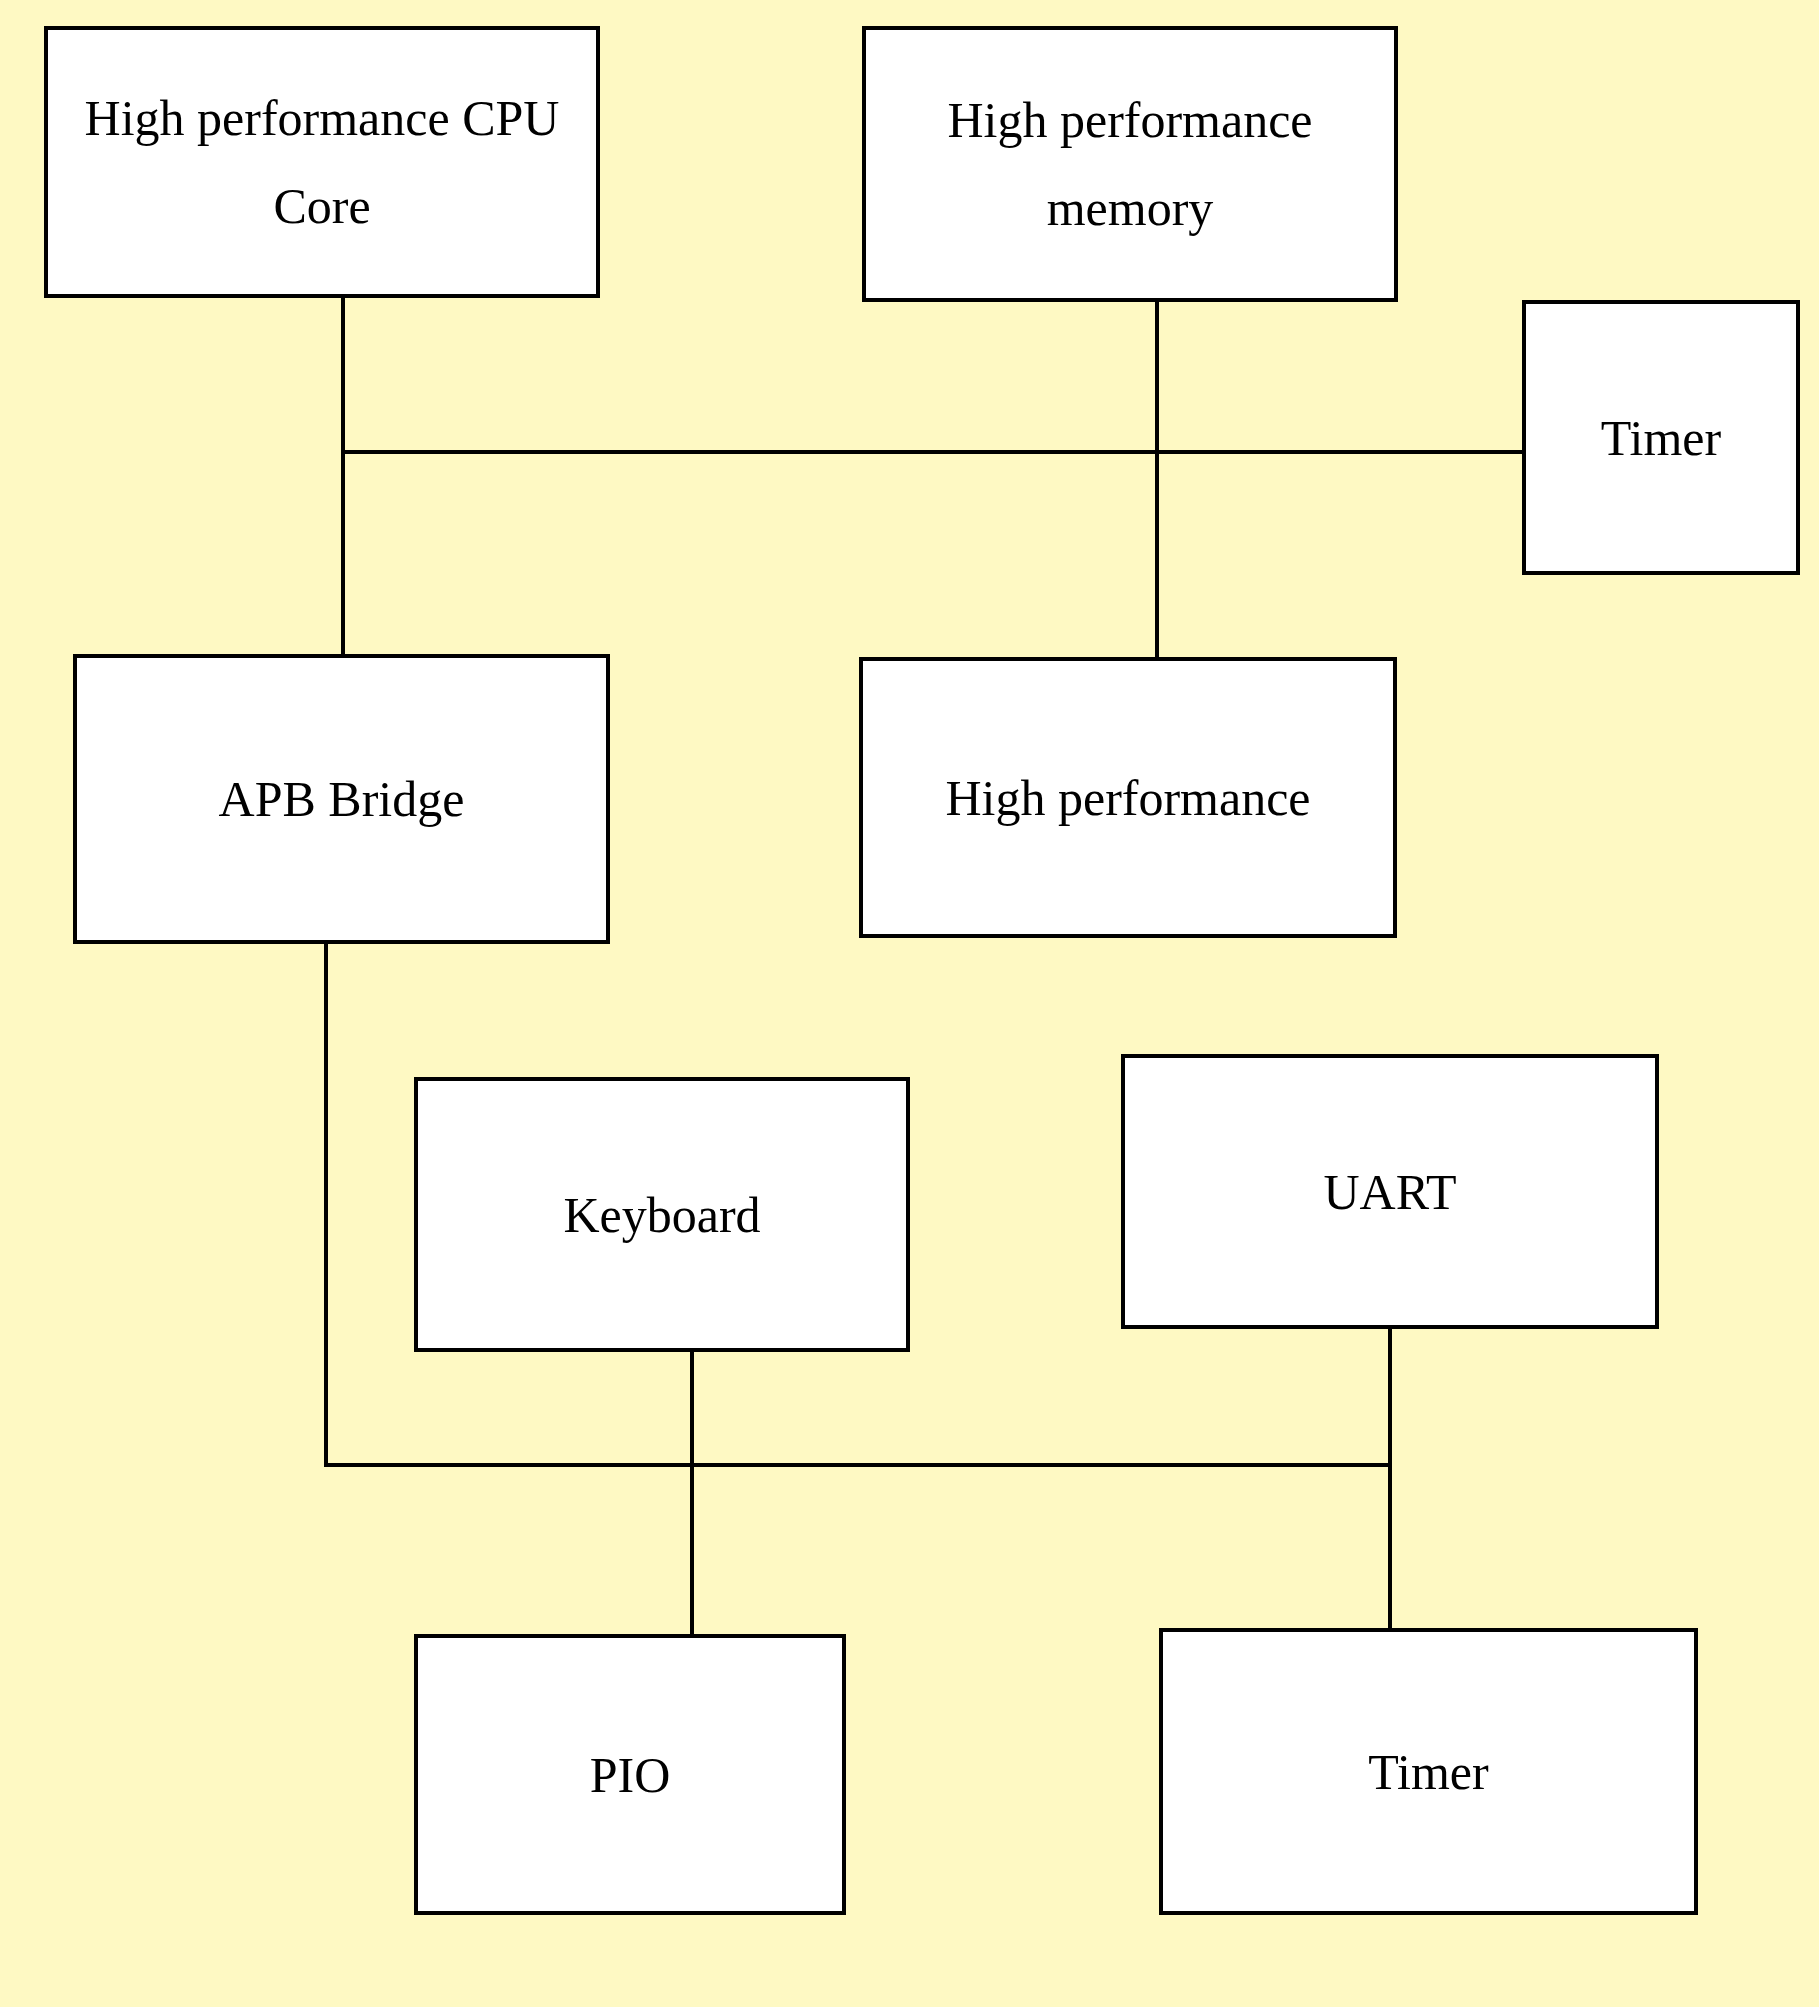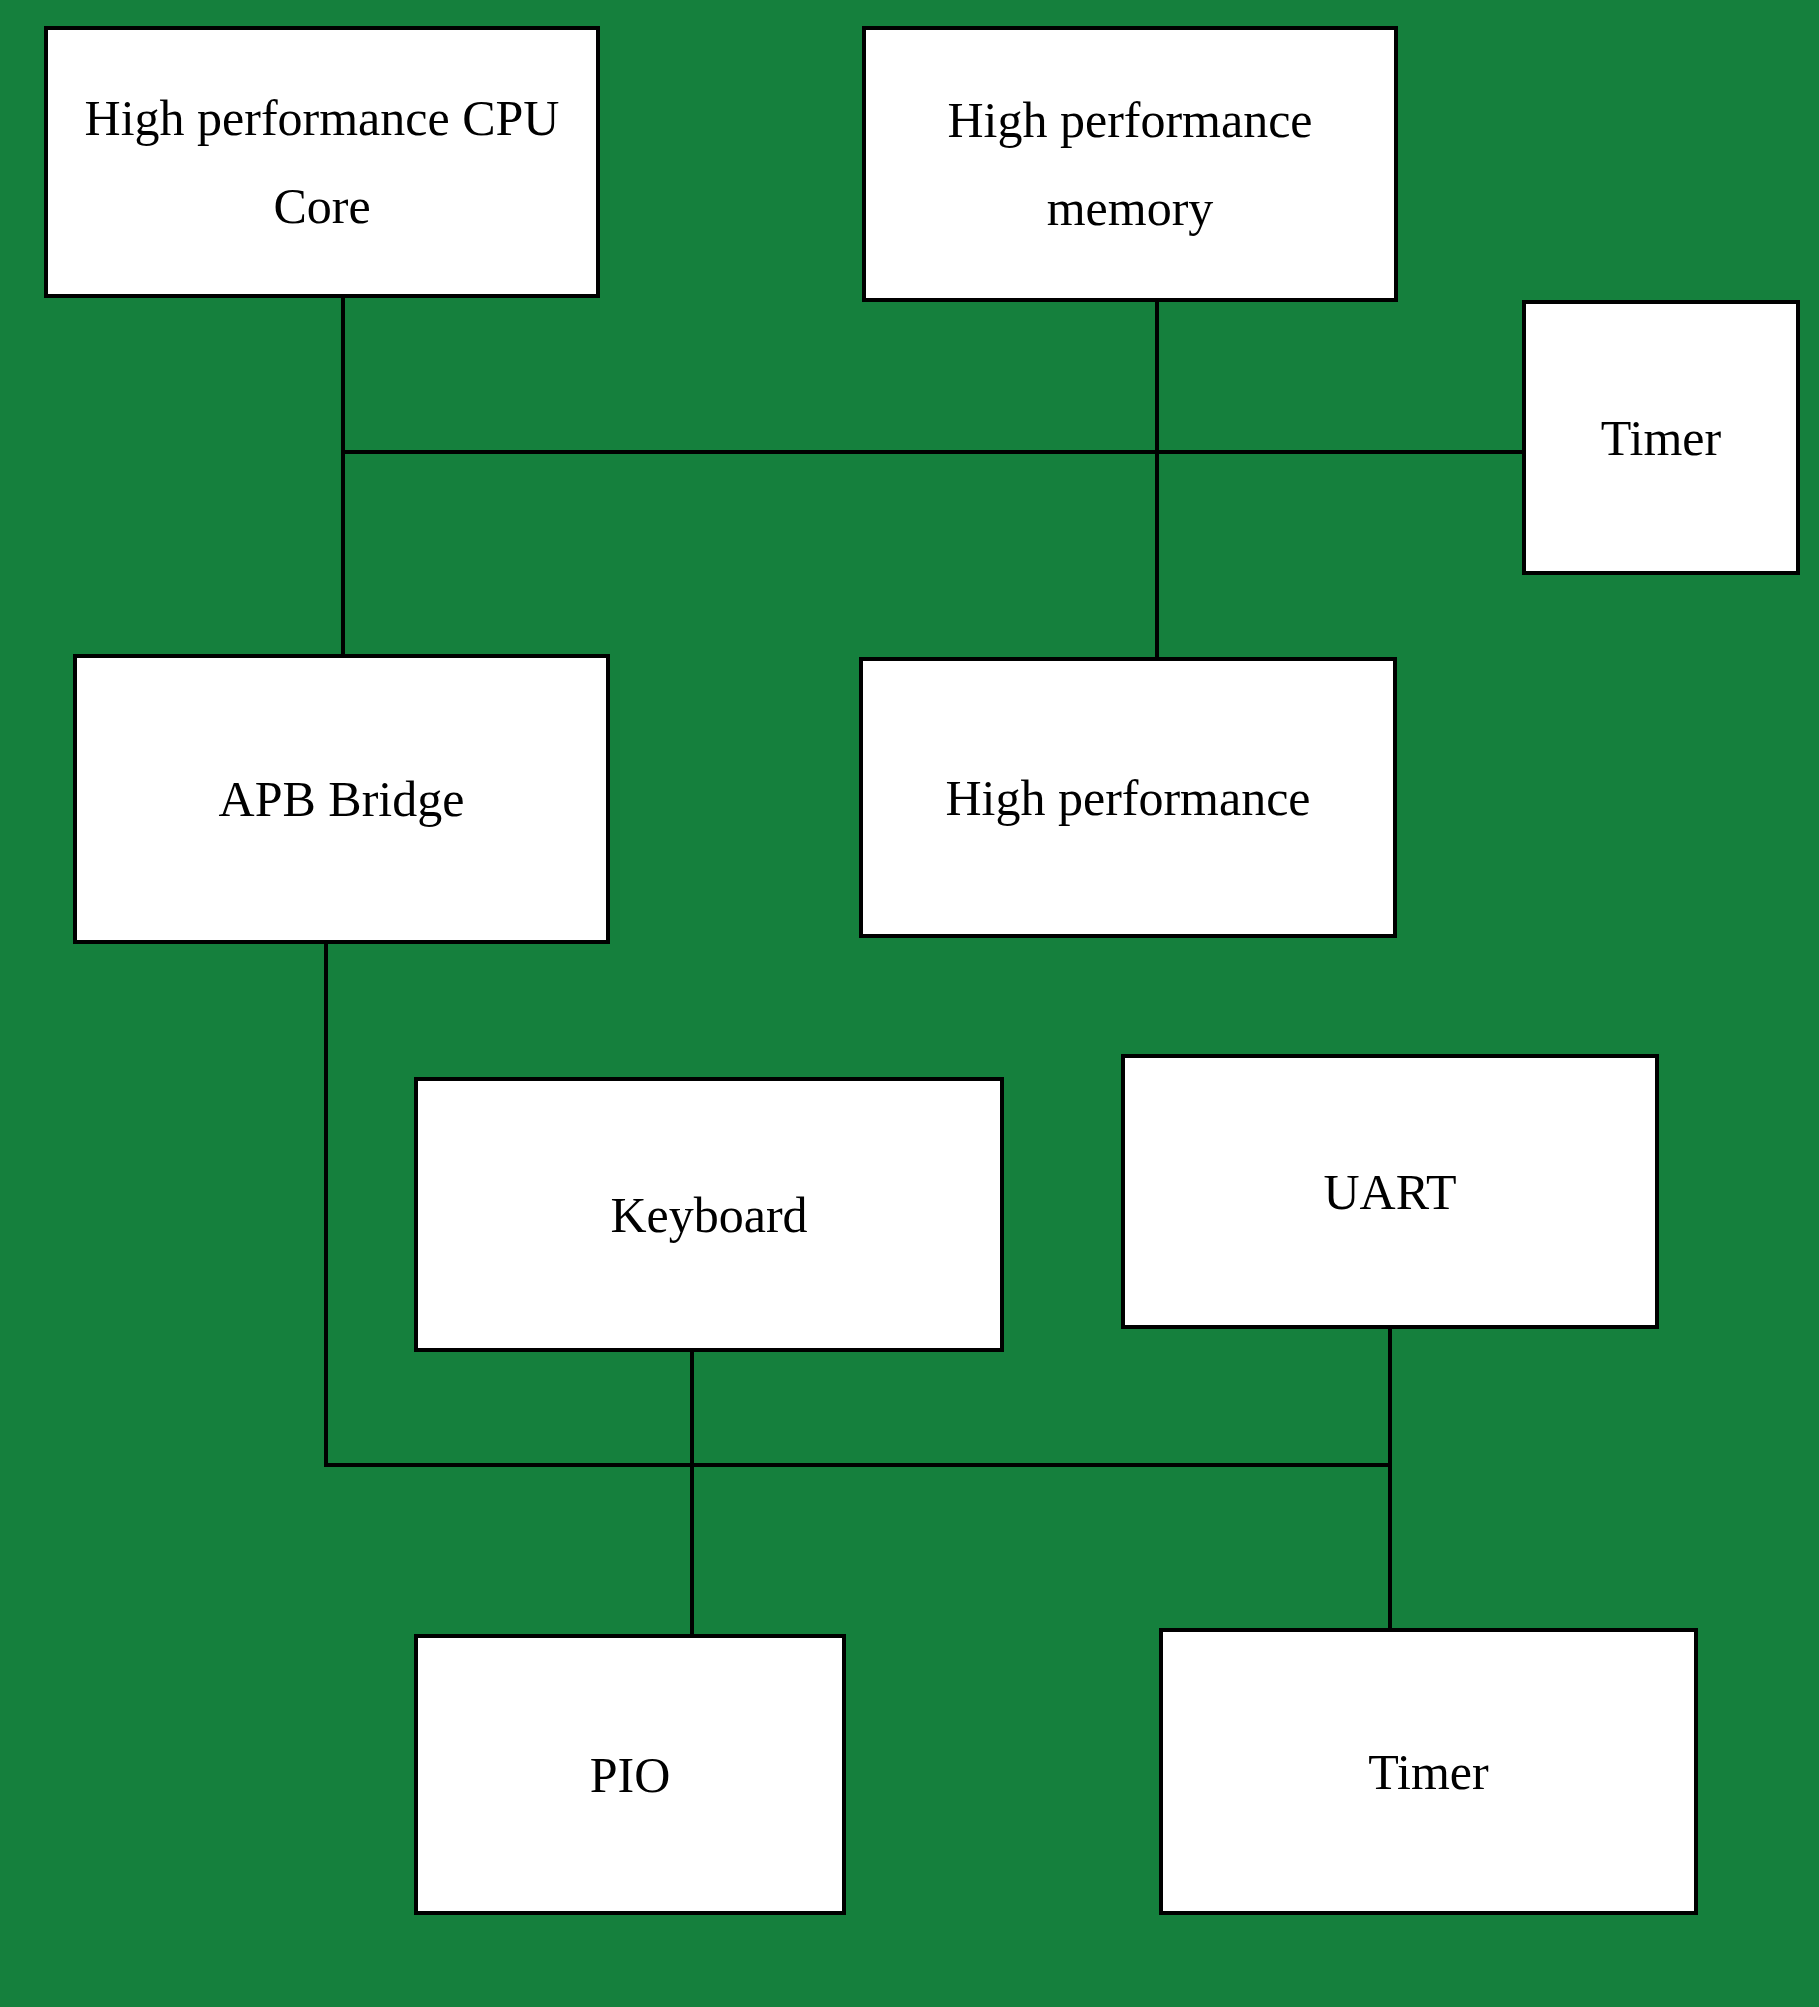--- a/index.html
+++ b/index.html
@@ -4,21 +4,21 @@
 <style>
   html, body {
     margin: 0;
     padding: 0;
     background: #ffffff;
   }
   .diagram {
     position: relative;
     width: 1819px;
     height: 2007px;
-    background: #15803d;
+    background: #fef9c3;
     font-family: "Liberation Serif", serif;
     color: #000000;
     overflow: hidden;
   }
   .node {
     position: absolute;
     box-sizing: border-box;
     border: 4px solid #000000;
     background: #ffffff;
     display: flex;
@@ -38,21 +38,21 @@
     position: absolute;
     background: #000000;
     z-index: 1;
   }
   
   #node-cpu          { left: 44px;   top: 26px;   width: 556px; height: 272px; }
   #node-memory       { left: 862px;  top: 26px;   width: 536px; height: 276px; }
   #node-timer-top    { left: 1522px; top: 300px;  width: 278px; height: 275px; }
   #node-apb-bridge   { left: 73px;   top: 654px;  width: 537px; height: 290px; }
   #node-dma          { left: 859px;  top: 657px;  width: 538px; height: 281px; }
-  #node-keyboard     { left: 414px;  top: 1077px; width: 590px; height: 275px; }
+  #node-keyboard     { left: 414px;  top: 1077px; width: 496px; height: 275px; }
   #node-uart         { left: 1121px; top: 1054px; width: 538px; height: 275px; }
   #node-pio          { left: 414px;  top: 1634px; width: 432px; height: 281px; }
   #node-timer-bottom { left: 1159px; top: 1628px; width: 539px; height: 287px; }
   
   #edge-cpu-to-apb      { left: 341px;  top: 294px;  width: 4px;    height: 364px; }
   #edge-memory-to-dma   { left: 1155px; top: 298px;  width: 4px;    height: 361px; }
   #bus-system           { left: 341px;  top: 450px;  width: 1183px; height: 4px;  }
   #edge-apb-to-bus      { left: 324px;  top: 937px;  width: 4px;    height: 530px; }
   #bus-peripheral       { left: 324px;  top: 1463px; width: 1068px; height: 4px;  }
   #edge-keyboard-to-pio { left: 690px;  top: 1348px; width: 4px;    height: 288px; }

